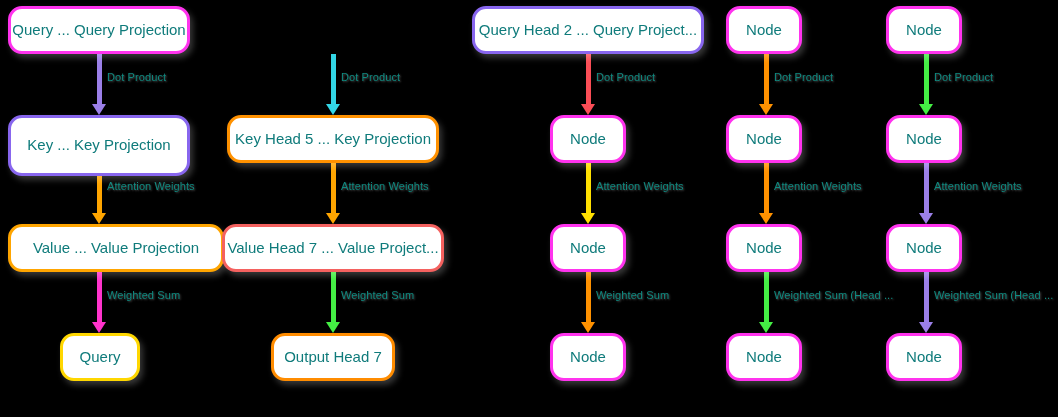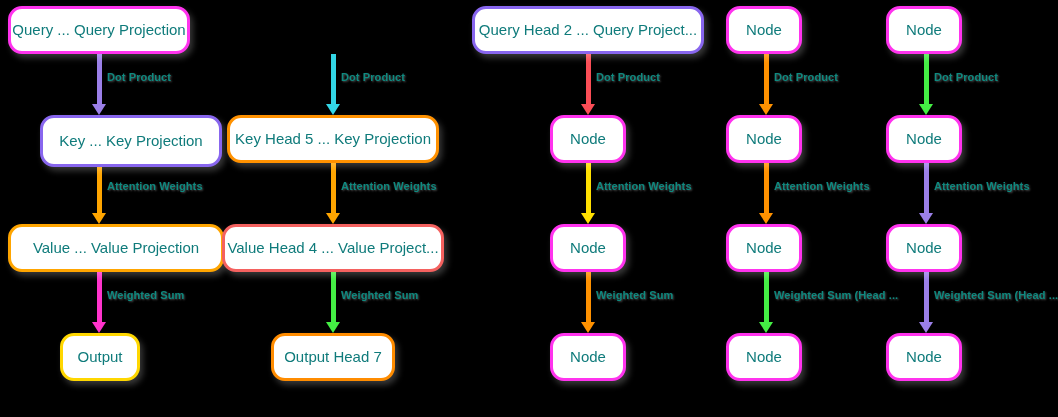--- a/index.html
+++ b/index.html
@@ -62,21 +62,21 @@
     width: 0;
     height: 0;
     border-left: 7px solid transparent;
     border-right: 7px solid transparent;
     margin-left: -7px;
   }
   .edge-label {
     position: absolute;
     color: #0f8a80;
     font-size: 11px;
-    font-weight: bold;
+    font-weight: normal;
     white-space: nowrap;
     text-shadow: 1px 1px 2px rgba(255,255,255,0.30);
     filter: blur(0.35px);
     letter-spacing: 0.1px;
   }
 </style>
 </head>
 <body>
 
 <div id="canvas">
@@ -92,28 +92,28 @@
         <div class="edge-label" style="left: 8px; top: 180px;">Attention Weights</div>
       </div>
       <div class="edge" style="left: 91px; top: 0px;">
         <div class="edge-line" style="top: 272px; height: 52px; background: rgb(255, 51, 204);"></div>
         <div class="edge-head" style="top: 322px; border-top: 11px solid rgb(255, 51, 204);"></div>
         <div class="edge-label" style="left: 8px; top: 289px;">Weighted Sum</div>
       </div>
       <div class="node" style="left: 0px; top: 6px; width: 182px; height: 48px; border-color: rgb(255, 51, 238);">
         <span>Query ... Query Projection</span>
       </div>
-      <div class="node" style="left: 0px; top: 115px; width: 182px; height: 52px; border-color: rgb(136, 102, 238); margin-left: 32px;">
+      <div class="node" style="left: 0px; top: 115px; width: 182px; height: 61px; border-color: rgb(136, 102, 238);">
         <span>Key ... Key Projection</span>
       </div>
       <div class="node" style="left: 0px; top: 224px; width: 216px; height: 48px; border-color: rgb(255, 165, 0);">
         <span>Value ... Value Projection</span>
       </div>
       <div class="node" style="left: 52px; top: 333px; width: 80px; height: 48px; border-color: rgb(255, 215, 0);">
-        <span>Output</span>
+        <span>Query</span>
       </div>
     </div>
     <div class="column" style="left: 222px; width: 222px;">
       <div class="edge" style="left: 111px; top: 0px;">
         <div class="edge-line" style="top: 54px; height: 52px; background: rgb(51, 214, 230);"></div>
         <div class="edge-head" style="top: 104px; border-top: 11px solid rgb(51, 214, 230);"></div>
         <div class="edge-label" style="left: 8px; top: 71px;">Dot Product</div>
       </div>
       <div class="edge" style="left: 111px; top: 0px;">
         <div class="edge-line" style="top: 163px; height: 52px; background: rgb(255, 165, 0);"></div>
@@ -122,21 +122,21 @@
       </div>
       <div class="edge" style="left: 111px; top: 0px;">
         <div class="edge-line" style="top: 272px; height: 52px; background: rgb(68, 238, 68);"></div>
         <div class="edge-head" style="top: 322px; border-top: 11px solid rgb(68, 238, 68);"></div>
         <div class="edge-label" style="left: 8px; top: 289px;">Weighted Sum</div>
       </div>
       <div class="node" style="left: 5px; top: 115px; width: 212px; height: 48px; border-color: rgb(255, 145, 0);">
         <span>Key Head 5 ... Key Projection</span>
       </div>
       <div class="node" style="left: 0px; top: 224px; width: 222px; height: 48px; border-color: rgb(244, 97, 95);">
-        <span>Value Head 4 ... Value Project...</span>
+        <span>Value Head 7 ... Value Project...</span>
       </div>
       <div class="node" style="left: 49px; top: 333px; width: 124px; height: 48px; border-color: rgb(255, 140, 0);">
         <span>Output Head 7</span>
       </div>
     </div>
     <div class="column" style="left: 472px; width: 232px;">
       <div class="edge" style="left: 116px; top: 0px;">
         <div class="edge-line" style="top: 54px; height: 52px; background: rgb(250, 77, 86);"></div>
         <div class="edge-head" style="top: 104px; border-top: 11px solid rgb(250, 77, 86);"></div>
         <div class="edge-label" style="left: 8px; top: 71px;">Dot Product</div>

